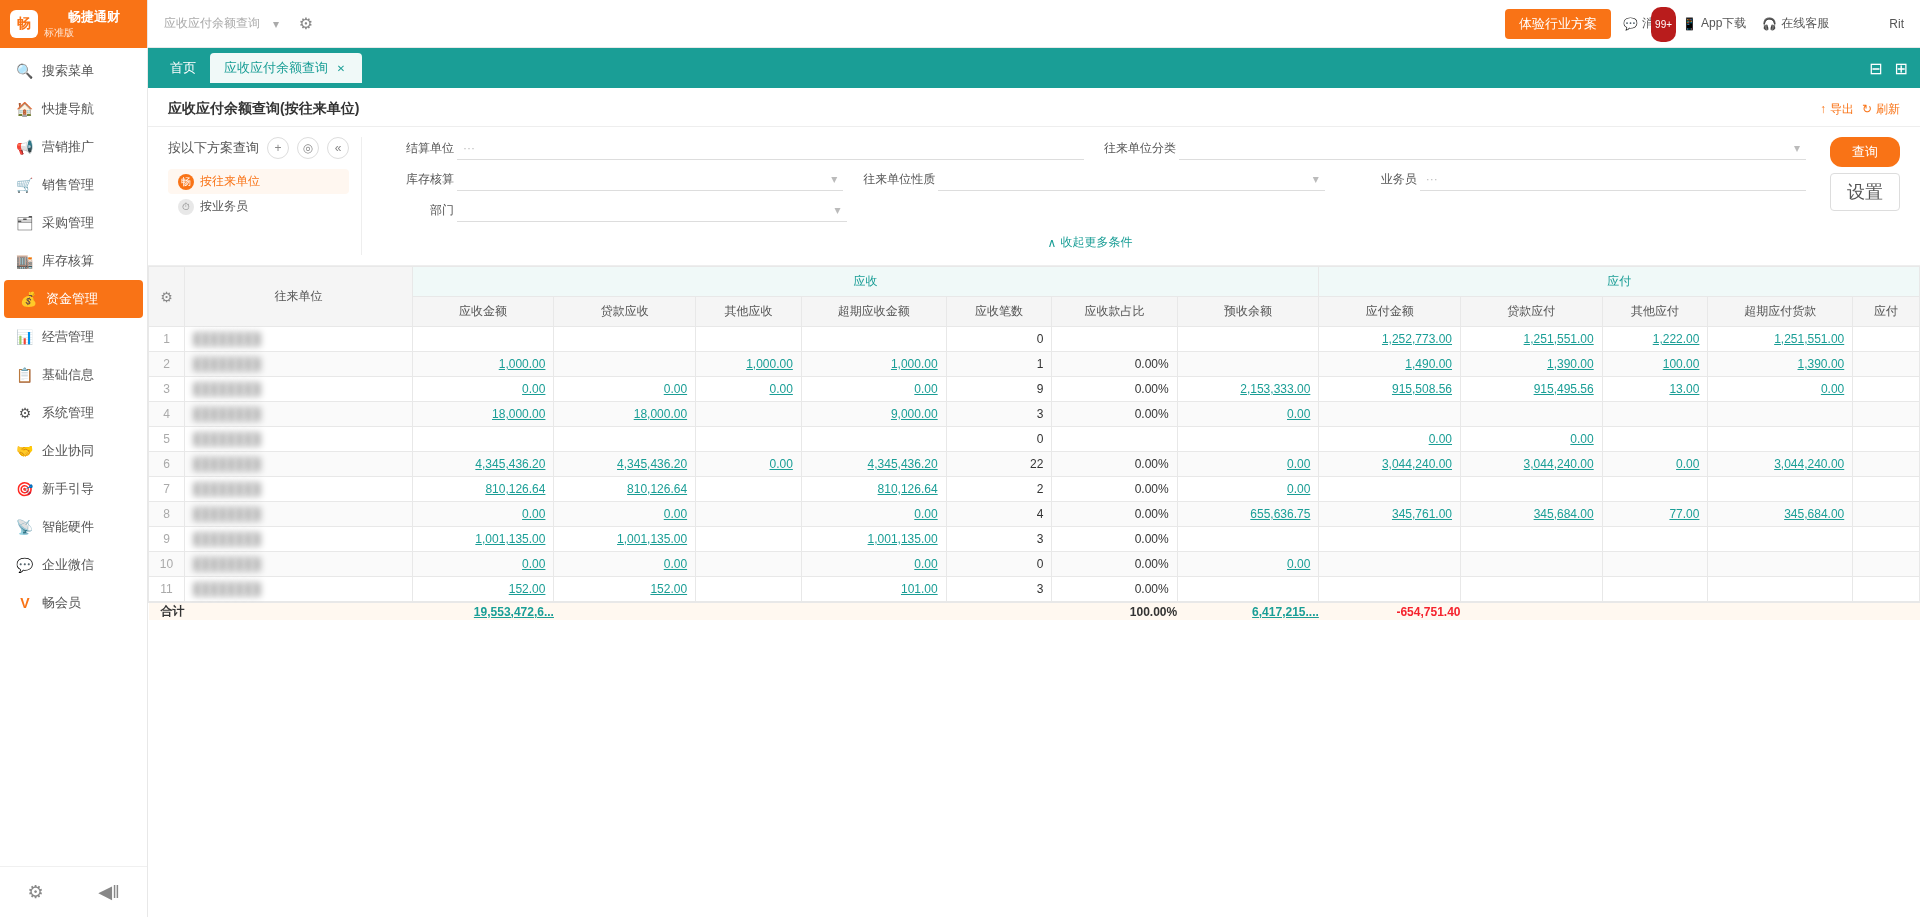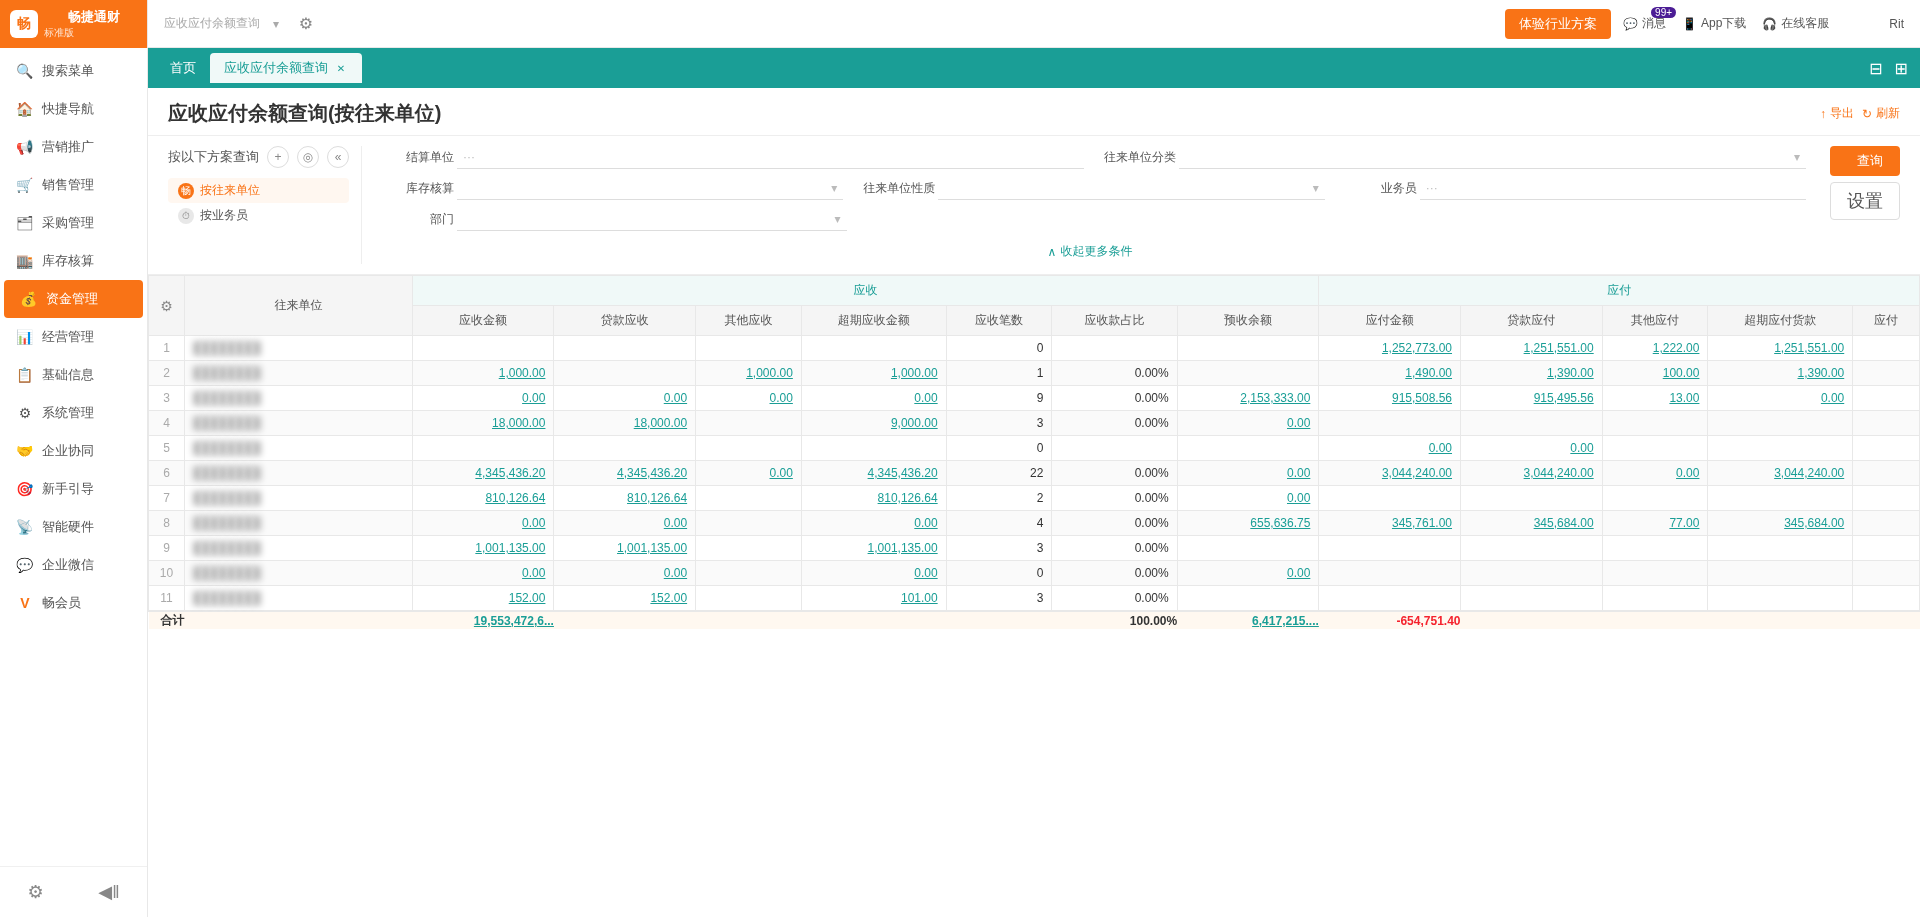--- a/index.html
+++ b/index.html
@@ -23,53 +23,53 @@
 
     
     .top-header { background: #fff; height: 48px; display: flex; align-items: center; padding: 0 16px; gap: 12px; border-bottom: 1px solid #e8e8e8; flex-shrink: 0; }
     .breadcrumb-area { display: flex; align-items: center; gap: 6px; flex: 1; }
     .nav-text { color: #aaa; font-size: 12px; }
     .nav-dropdown { width: 20px; height: 20px; display: flex; align-items: center; justify-content: center; color: #aaa; cursor: pointer; }
     .gear-btn { width: 28px; height: 28px; display: flex; align-items: center; justify-content: center; color: #888; cursor: pointer; font-size: 16px; }
     .promo-btn { background: #f97316; color: #fff; padding: 6px 14px; border-radius: 4px; font-size: 13px; cursor: pointer; border: none; white-space: nowrap; }
     .header-right { display: flex; align-items: center; gap: 16px; margin-left: auto; }
     .header-msg { display: flex; align-items: center; gap: 4px; color: #555; font-size: 12px; cursor: pointer; position: relative; }
-    .badge { background: #4c1d95; color: #fff; border-radius: 10px; padding: 0 4px; font-size: 10px; position: absolute; top: -8px; right: -10px; min-width: 18px; text-align: center; }
+    .badge { background: #b91c1c; color: #fff; border-radius: 10px; padding: 12px 4px; font-size: 10px; position: absolute; top: -8px; right: -10px; min-width: 18px; text-align: center; }
     .header-user { color: #555; font-size: 12px; cursor: pointer; margin-left: 44px; }
 
     
     .tab-bar { background: #1a9e96; display: flex; align-items: center; height: 40px; padding: 0 8px; flex-shrink: 0; }
     .tab-item { display: flex; align-items: center; gap: 6px; padding: 6px 14px; border-radius: 4px 4px 0 0; font-size: 13px; cursor: pointer; color: rgba(255,255,255,0.8); }
     .tab-item.active { background: #f0f9f8; color: #1a9e96; }
     .tab-item.home { color: #fff; }
     .tab-close { width: 14px; height: 14px; display: flex; align-items: center; justify-content: center; border-radius: 50%; font-size: 10px; cursor: pointer; }
     .tab-bar-right { margin-left: auto; display: flex; gap: 4px; }
     .tab-bar-btn { color: #fff; cursor: pointer; font-size: 16px; padding: 4px; }
     .page-header { background: #fff; padding: 12px 20px 8px; border-bottom: 1px solid #eee; display: flex; align-items: center; justify-content: space-between; flex-shrink: 0; }
-    .page-title { font-size: 20px; font-weight: bold; color: #333; }
+    .page-title { font-size: 14px; font-weight: bold; color: #333; }
     .page-actions { display: flex; gap: 8px; align-items: center; }
     .page-action-btn { display: flex; align-items: center; gap: 4px; color: #f97316; font-size: 12px; cursor: pointer; }
 
     
     .filter-area { background: #fff; padding: 10px 20px; border-bottom: 1px solid #eee; flex-shrink: 0; }
     .filter-header { display: flex; align-items: center; gap: 8px; margin-bottom: 10px; }
     .filter-label { font-size: 13px; color: #555; }
     .filter-icon-btn { width: 22px; height: 22px; border-radius: 50%; border: 1px solid #ddd; display: flex; align-items: center; justify-content: center; cursor: pointer; color: #888; font-size: 12px; }
     .filter-scheme-btn { display: flex; align-items: center; gap: 6px; padding: 4px 10px; border-radius: 4px; cursor: pointer; font-size: 12px; color: #555; }
     .filter-scheme-btn.active { background: #fff7f0; color: #f97316; }
     .filter-scheme-icon { width: 16px; height: 16px; border-radius: 50%; display: flex; align-items: center; justify-content: center; font-size: 10px; }
     .filter-row { display: flex; gap: 12px; align-items: center; margin-bottom: 8px; }
     .filter-field { display: flex; align-items: center; gap: 3px; flex: 1; }
     .filter-field-label { color: #555; font-size: 12px; white-space: nowrap; min-width: 80px; text-align: right; }
     .filter-input { flex: 1; border: none; border-bottom: 1px solid #ddd; padding: 4px 6px; font-size: 12px; color: #333; background: transparent; outline: none; }
     .filter-select { flex: 1; border: none; border-bottom: 1px solid #ddd; padding: 4px 6px; font-size: 12px; color: #333; background: transparent; display: flex; align-items: center; justify-content: space-between; cursor: pointer; }
     .collapse-bar { display: flex; align-items: center; justify-content: center; padding: 4px; cursor: pointer; color: #1a9e96; font-size: 12px; gap: 4px; }
 
     .filter-actions { display: flex; flex-direction: column; gap: 6px; margin-left: 12px; }
-    .query-btn { background: #f97316; color: #fff; padding: 6px 17px; border: none; border-radius: 4px; font-size: 13px; cursor: pointer; text-align: right; }
+    .query-btn { background: #f97316; color: #fff; padding: 6px 17px; border: none; border-radius: 12px; font-size: 13px; cursor: pointer; }
     .set-btn { background: #fff; color: #555; padding: 6px 16px; border: 1px solid #ddd; border-radius: 4px; font-size: 18px; cursor: pointer; }
 
     
     .table-container { flex: 1; overflow: auto; background: #fff; margin: 0; }
     table { width: 100%; border-collapse: collapse; font-size: 12px; }
     thead th { background: #f5f5f5; border: 1px solid #e8e8e8; padding: 6px 8px; text-align: center; color: #555; font-weight: normal; white-space: nowrap; position: sticky; top: 0; z-index: 2; }
     thead th.group-header { background: #f0f9f8; color: #1a9e96; }
     tbody td { border: 1px solid #e8e8e8; padding: 5px 8px; text-align: center; color: #333; }
     tbody tr:nth-child(even) { background: #fafafa; }
     .td-link { color: #1a9e96; text-decoration: underline; cursor: pointer; }

